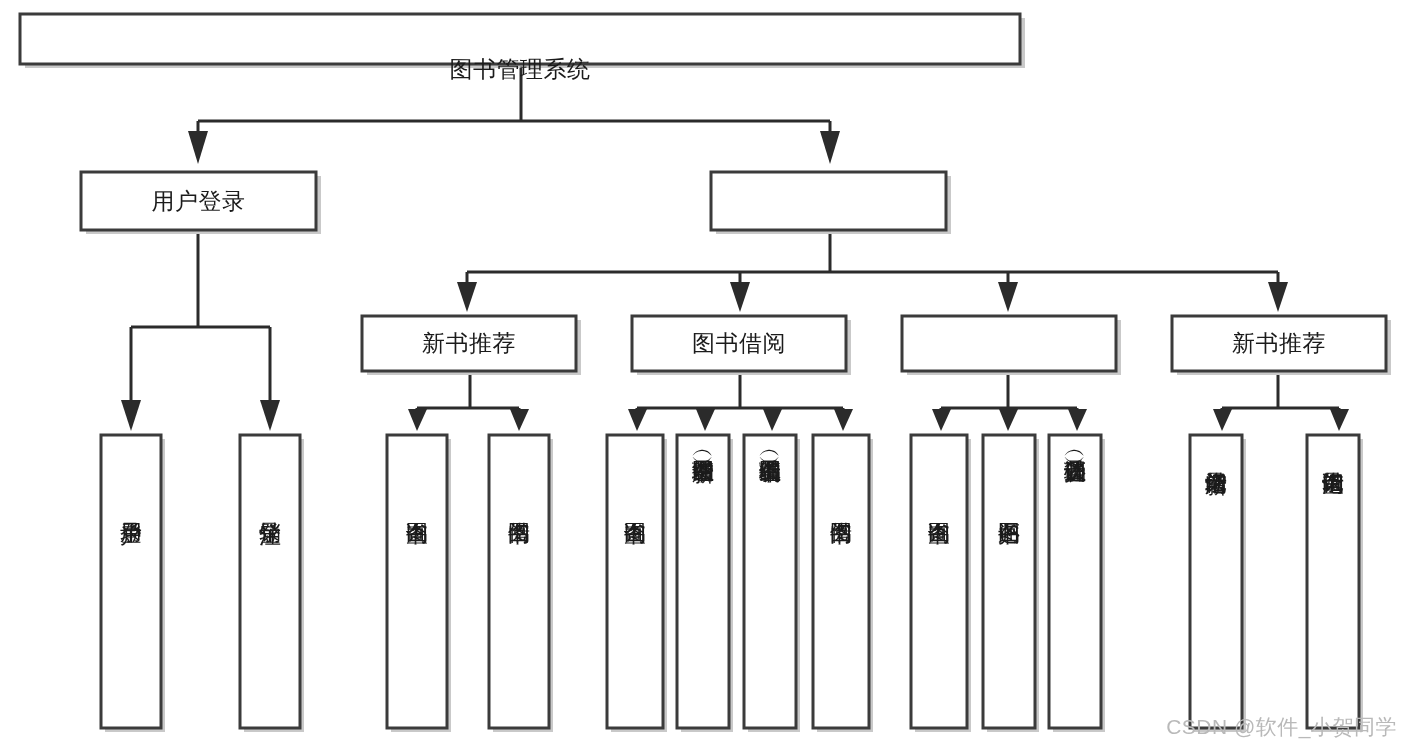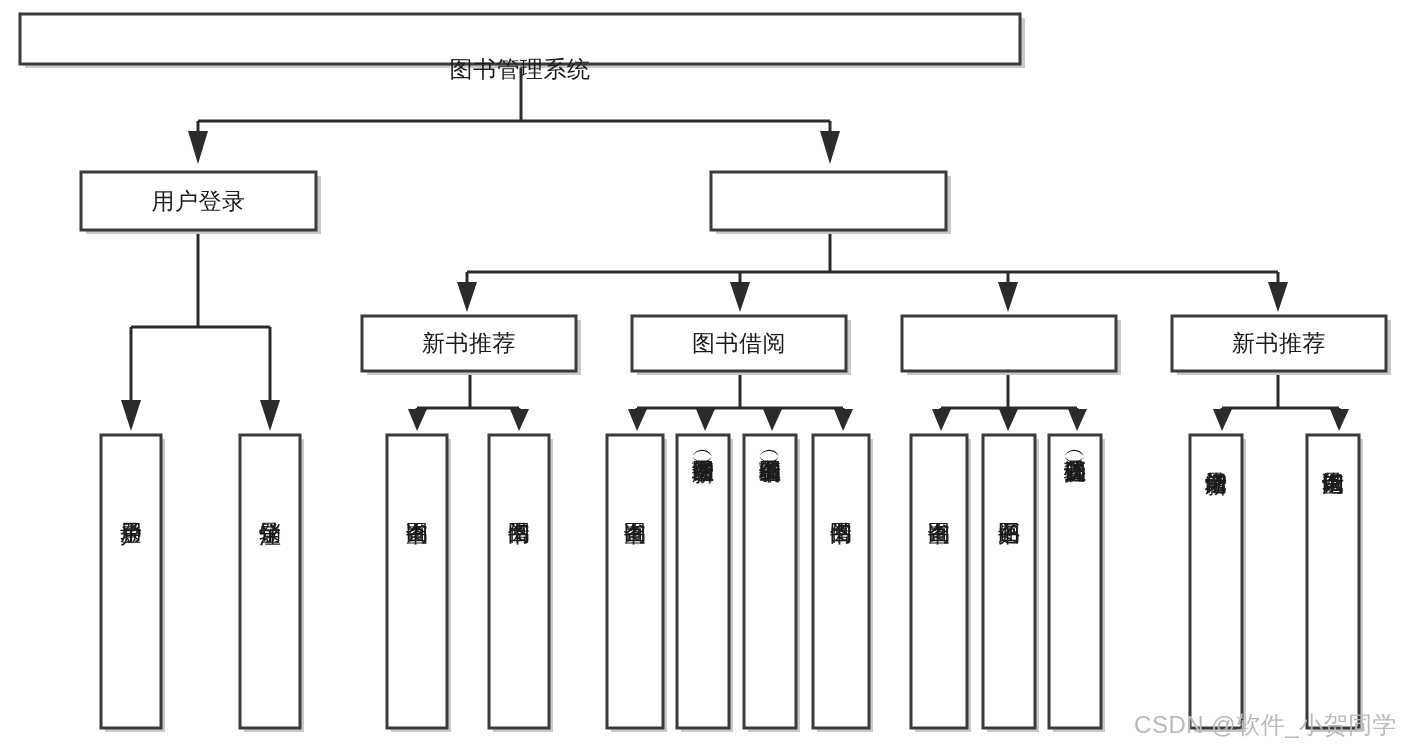--- a/index.html
+++ b/index.html
@@ -74,21 +74,21 @@
   }
   .hit-box {
     position: absolute;
     background: transparent;
   }
   #watermark {
     position: absolute;
     right: 8px;
     bottom: 6px;
     color: #b9b9b9;
-    font-size: 24px;
+    font-size: 21px;
     font-family: "Liberation Sans", "DejaVu Sans", sans-serif;
     letter-spacing: 0.5px;
     white-space: nowrap;
   }
 </style>
 </head>
 <body>
 
 <div id="diagram-root">
 

